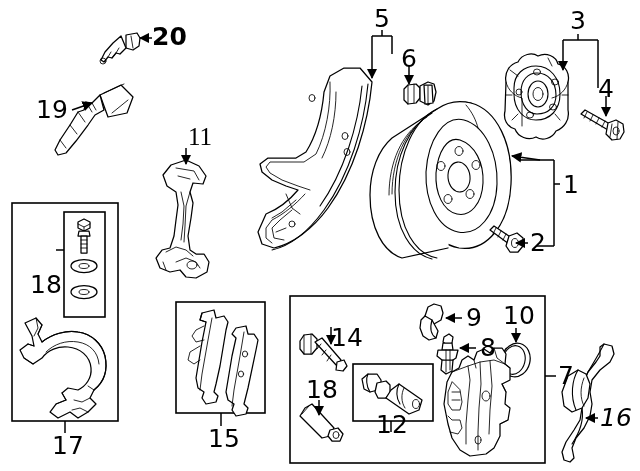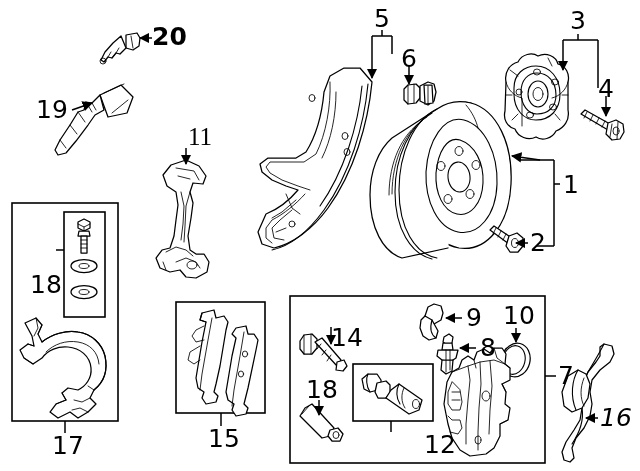--- a/index.html
+++ b/index.html
@@ -363,21 +363,21 @@
   <div class="callout" style="left:530px;top:230px;">2</div>
   <div class="callout" style="left:570px;top:8px;">3</div>
   <div class="callout" style="left:598px;top:76px;">4</div>
   <div class="callout" style="left:374px;top:6px;">5</div>
   <div class="callout" style="left:401px;top:46px;">6</div>
   <div class="callout" style="left:558px;top:363px;">7</div>
   <div class="callout" style="left:480px;top:335px;">8</div>
   <div class="callout" style="left:466px;top:305px;">9</div>
   <div class="callout" style="left:503px;top:303px;">10</div>
   <div class="callout" style="left:188px;top:124px;font-family:Liberation Serif, serif;">11</div>
-  <div class="callout" style="left:376px;top:432px;margin-left:48px;">12</div>
+  <div class="callout" style="left:376px;top:412px;">12</div>
   <div class="callout" style="left:306px;top:377px;">18</div>
   <div class="callout" style="left:331px;top:304px;margin-top:21px;">14</div>
   <div class="callout" style="left:208px;top:426px;">15</div>
   <div class="callout" style="left:600px;top:405px;font-style:italic;">16</div>
   <div class="callout" style="left:52px;top:433px;">17</div>
   <div class="callout" style="left:30px;top:248px;margin-top:24px;">18</div>
   <div class="callout" style="left:36px;top:97px;">19</div>
   <div class="callout" style="left:152px;top:24px;font-weight:bold;">20</div>
 
 </div>

